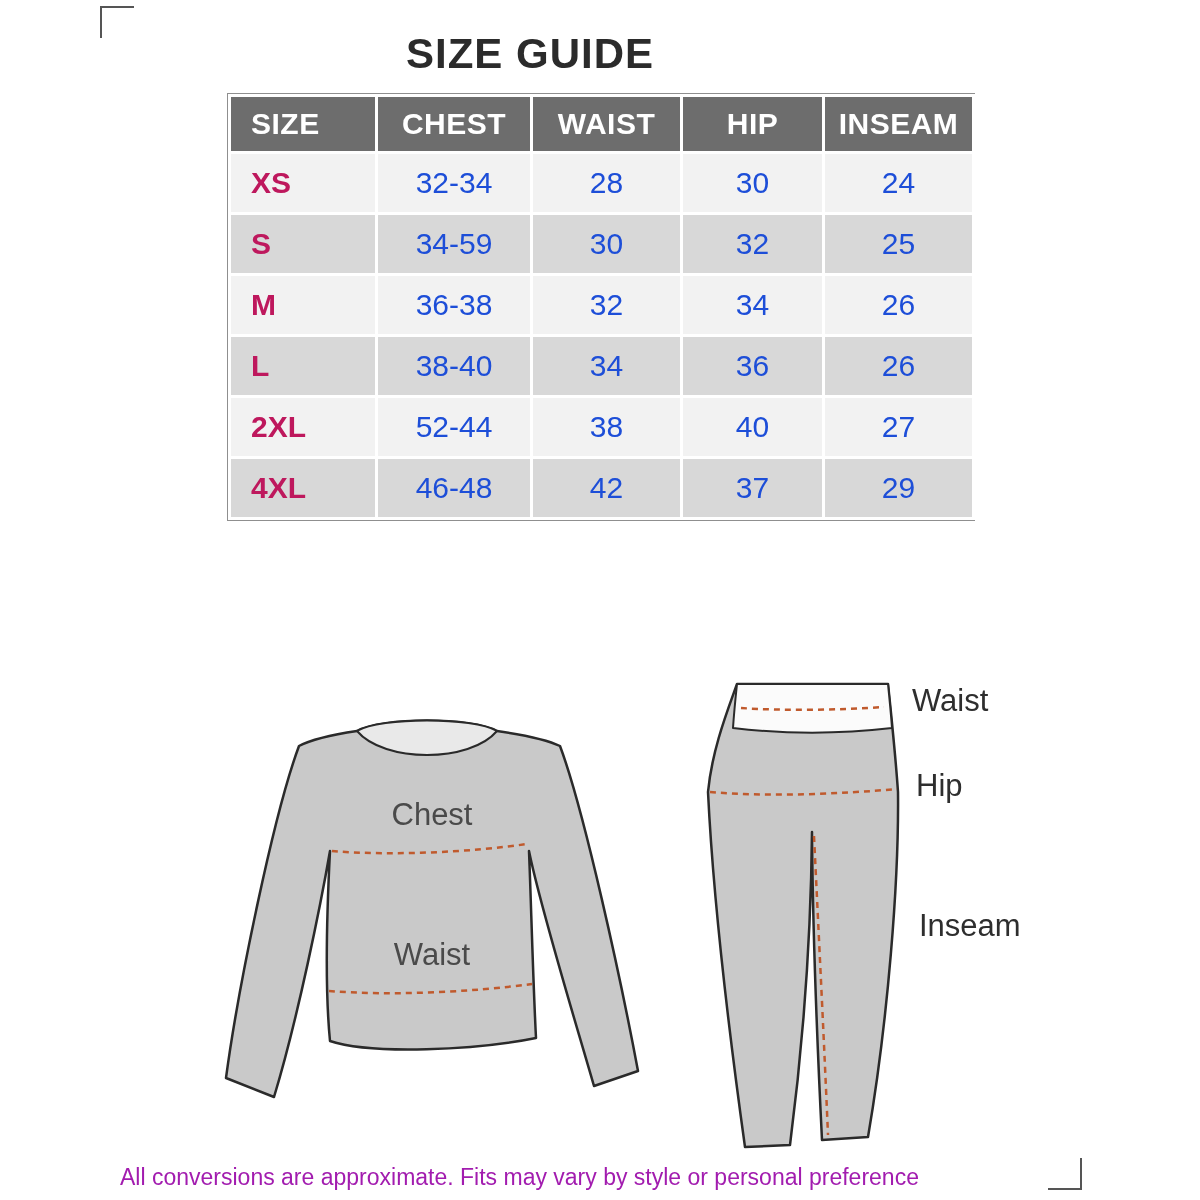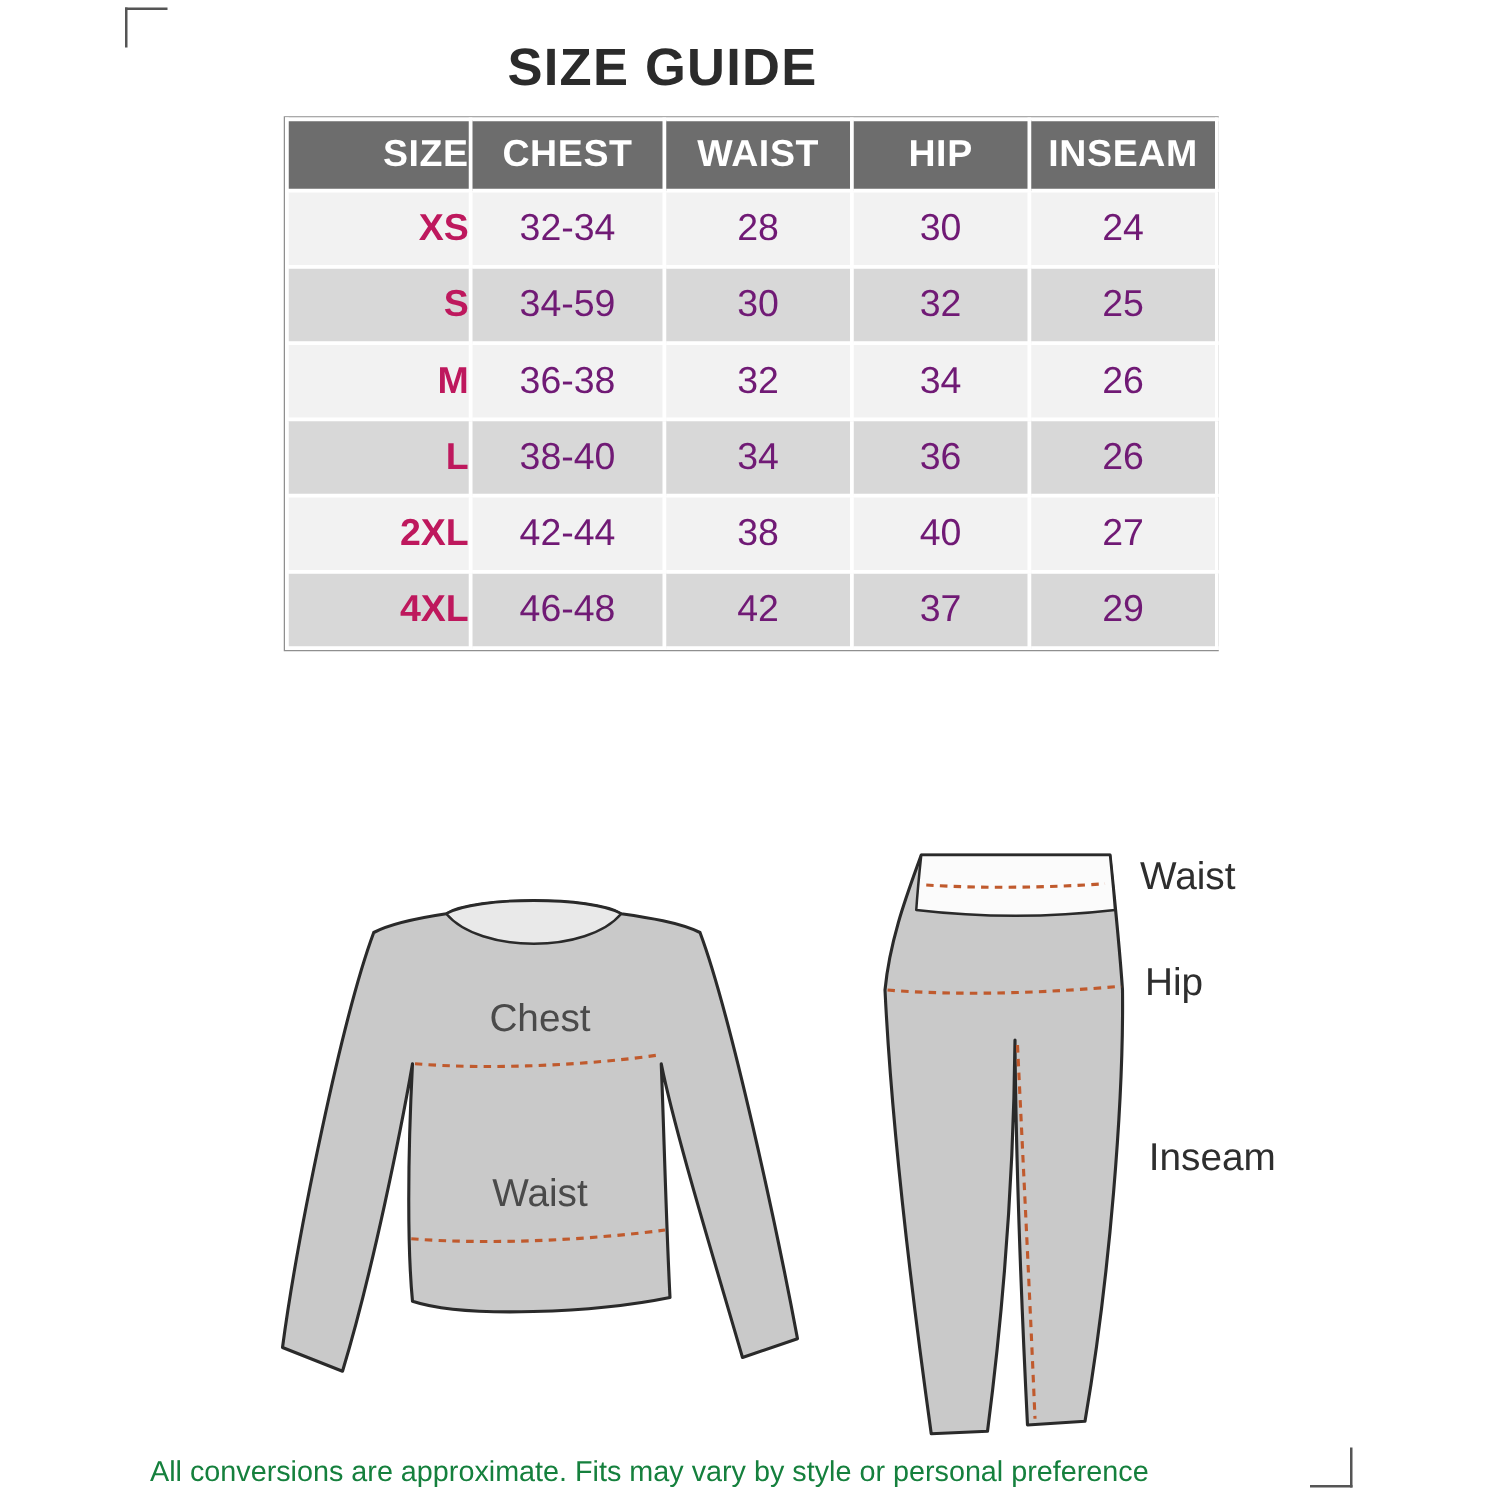--- a/index.html
+++ b/index.html
@@ -21,30 +21,30 @@
     border:1px solid #8f8f8f;
     background:#ffffff;
   }
   table { width:100%; border-collapse:collapse; table-layout:fixed; }
   th, td {
     border:3px solid #ffffff;
     font-size:30px;
     text-align:center;
     height:58px;
     padding:0;
-    color:#701a75;
+    color:#1d4ed8;
   }
   thead th {
     background:var(--header-bg,#6d6d6d);
     color:var(--header-text,#ffffff);
     font-weight:700;
     height:54px;
     letter-spacing:0.5px;
   }
-  th.size-col, td.size-col { text-align:right; padding-left:20px; }
+  th.size-col, td.size-col { text-align:left; padding-left:20px; }
   td.size-col { font-weight:700; color:#be185d; }
   tbody tr:nth-child(odd) td { background:var(--row-light,#f2f2f2); }
   tbody tr:nth-child(even) td { background:var(--row-dark,#d8d8d8); }
 
   .illus { position:absolute; left:0; top:680px; width:1200px; height:500px; }
   .shirt-svg { position:absolute; left:222px; top:8px; }
   .leggings-svg { position:absolute; left:700px; top:0px; }
   svg text { font-family:"Liberation Sans", sans-serif; }
   .garment {
     fill:var(--garment-fill,#c9c9c9);
@@ -57,21 +57,21 @@
     fill:none;
     stroke:var(--measure-line,#c05a2d);
     stroke-width:2.5;
     stroke-dasharray:6 5;
   }
   .glabel  { font-size:31px; fill:#4a4a4a; }
   .glabel2 { font-size:31px; fill:#2e2e2e; }
 
   .footer {
     position:absolute; left:120px; top:1164px;
-    font-size:23px; color:#15803d;text-align:right;
+    font-size:23px; color:#a21caf;text-align:right;
   }
   .mark-tl {
     position:absolute; left:100px; top:6px; width:32px; height:30px;
     border-top:2px solid #555; border-left:2px solid #555;
   }
   .mark-br {
     position:absolute; left:1048px; top:1158px; width:32px; height:30px;
     border-bottom:2px solid #555; border-right:2px solid #555;
   }
 </style>
@@ -125,21 +125,21 @@
       </tr>
       <tr>
         <td class="size-col">L</td>
         <td>38-40</td>
         <td>34</td>
         <td>36</td>
         <td>26</td>
       </tr>
       <tr>
         <td class="size-col">2XL</td>
-        <td>42-44</td>
+        <td>52-44</td>
         <td>38</td>
         <td>40</td>
         <td>27</td>
       </tr>
       <tr>
         <td class="size-col">4XL</td>
         <td>46-48</td>
         <td>42</td>
         <td>37</td>
         <td>29</td>

